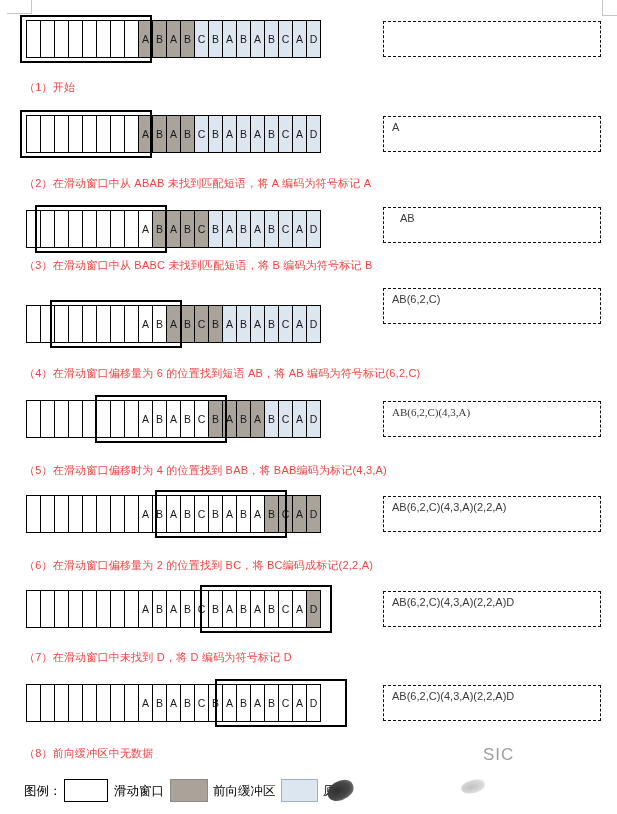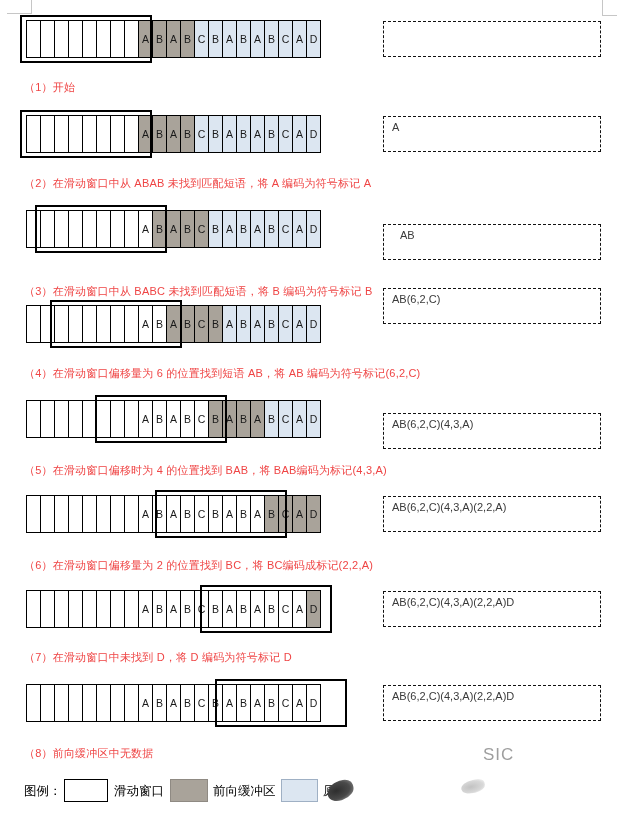--- a/index.html
+++ b/index.html
@@ -139,22 +139,22 @@
         <div class="cell blue">B</div>
         <div class="cell blue">A</div>
         <div class="cell blue">B</div>
         <div class="cell blue">A</div>
         <div class="cell blue">B</div>
         <div class="cell blue">C</div>
         <div class="cell blue">A</div>
         <div class="cell blue">D</div>
         <div class="window" style="left: 9px;"></div>
       </div>
-    <div class="outbox" style="top: 224px; padding-left: 16px;">AB</div>
-    <div class="caption" style="top: 284px;">（3）在滑动窗口中从 BABC 未找到匹配短语，将 B 编码为符号标记 B</div>
+    <div class="outbox" style="top: 207px; padding-left: 16px;">AB</div>
+    <div class="caption" style="top: 258px;">（3）在滑动窗口中从 BABC 未找到匹配短语，将 B 编码为符号标记 B</div>
   </div>
 
   <div>
     <div class="strip" style="left: 26px; top: 305px;">
         <div class="cell first"></div>
         <div class="cell"></div>
         <div class="cell"></div>
         <div class="cell"></div>
         <div class="cell"></div>
         <div class="cell"></div>
@@ -197,21 +197,21 @@
         <div class="cell gray">B</div>
         <div class="cell gray">A</div>
         <div class="cell gray">B</div>
         <div class="cell gray">A</div>
         <div class="cell blue">B</div>
         <div class="cell blue">C</div>
         <div class="cell blue">A</div>
         <div class="cell blue">D</div>
         <div class="window" style="left: 69px;"></div>
       </div>
-    <div class="outbox" style="top: 413px;">AB(6,2,C)(4,3,A)</div>
+    <div class="outbox" style="top: 401px; font-family: Liberation Serif, serif;">AB(6,2,C)(4,3,A)</div>
     <div class="caption" style="top: 463px;">（5）在滑动窗口偏移时为 4 的位置找到 BAB，将 BAB编码为标记(4,3,A)</div>
   </div>
 
   <div>
     <div class="strip" style="left: 26px; top: 495px;">
         <div class="cell first"></div>
         <div class="cell"></div>
         <div class="cell"></div>
         <div class="cell"></div>
         <div class="cell"></div>

